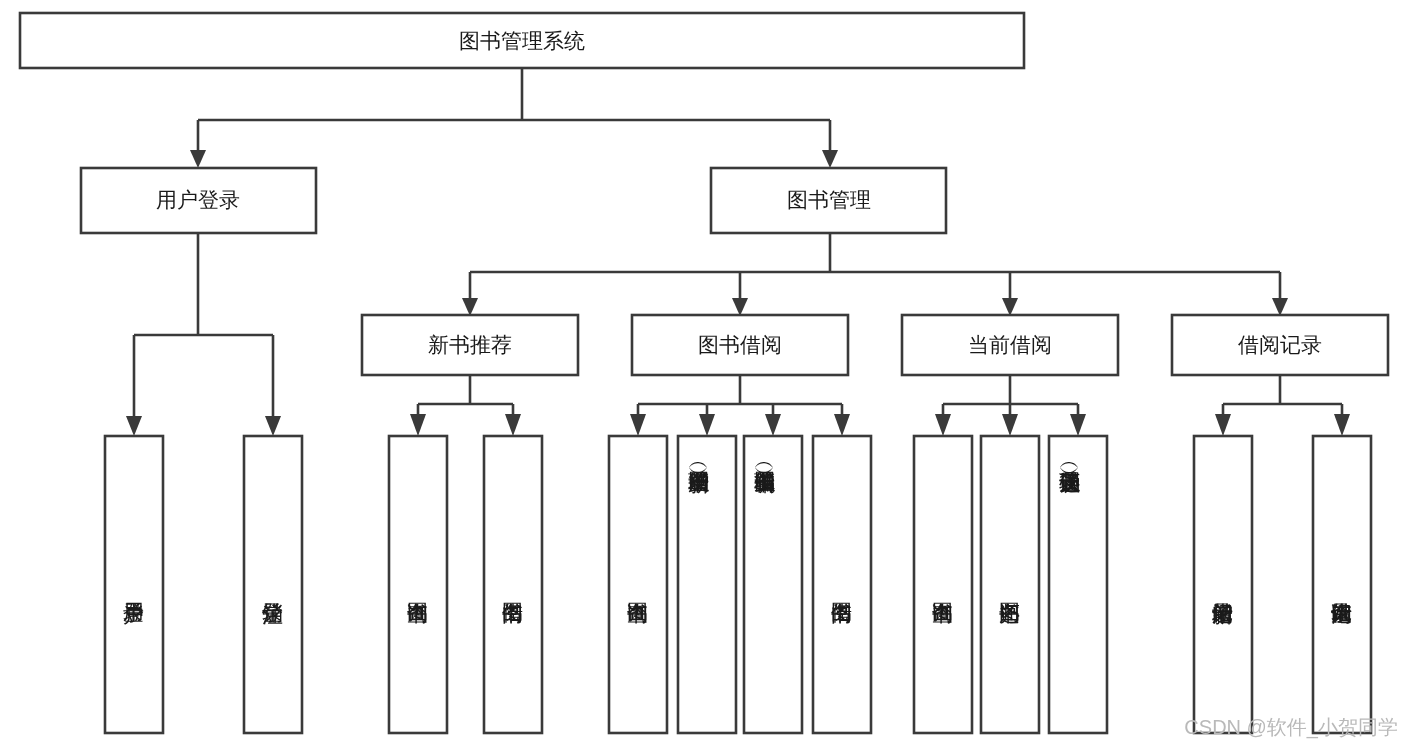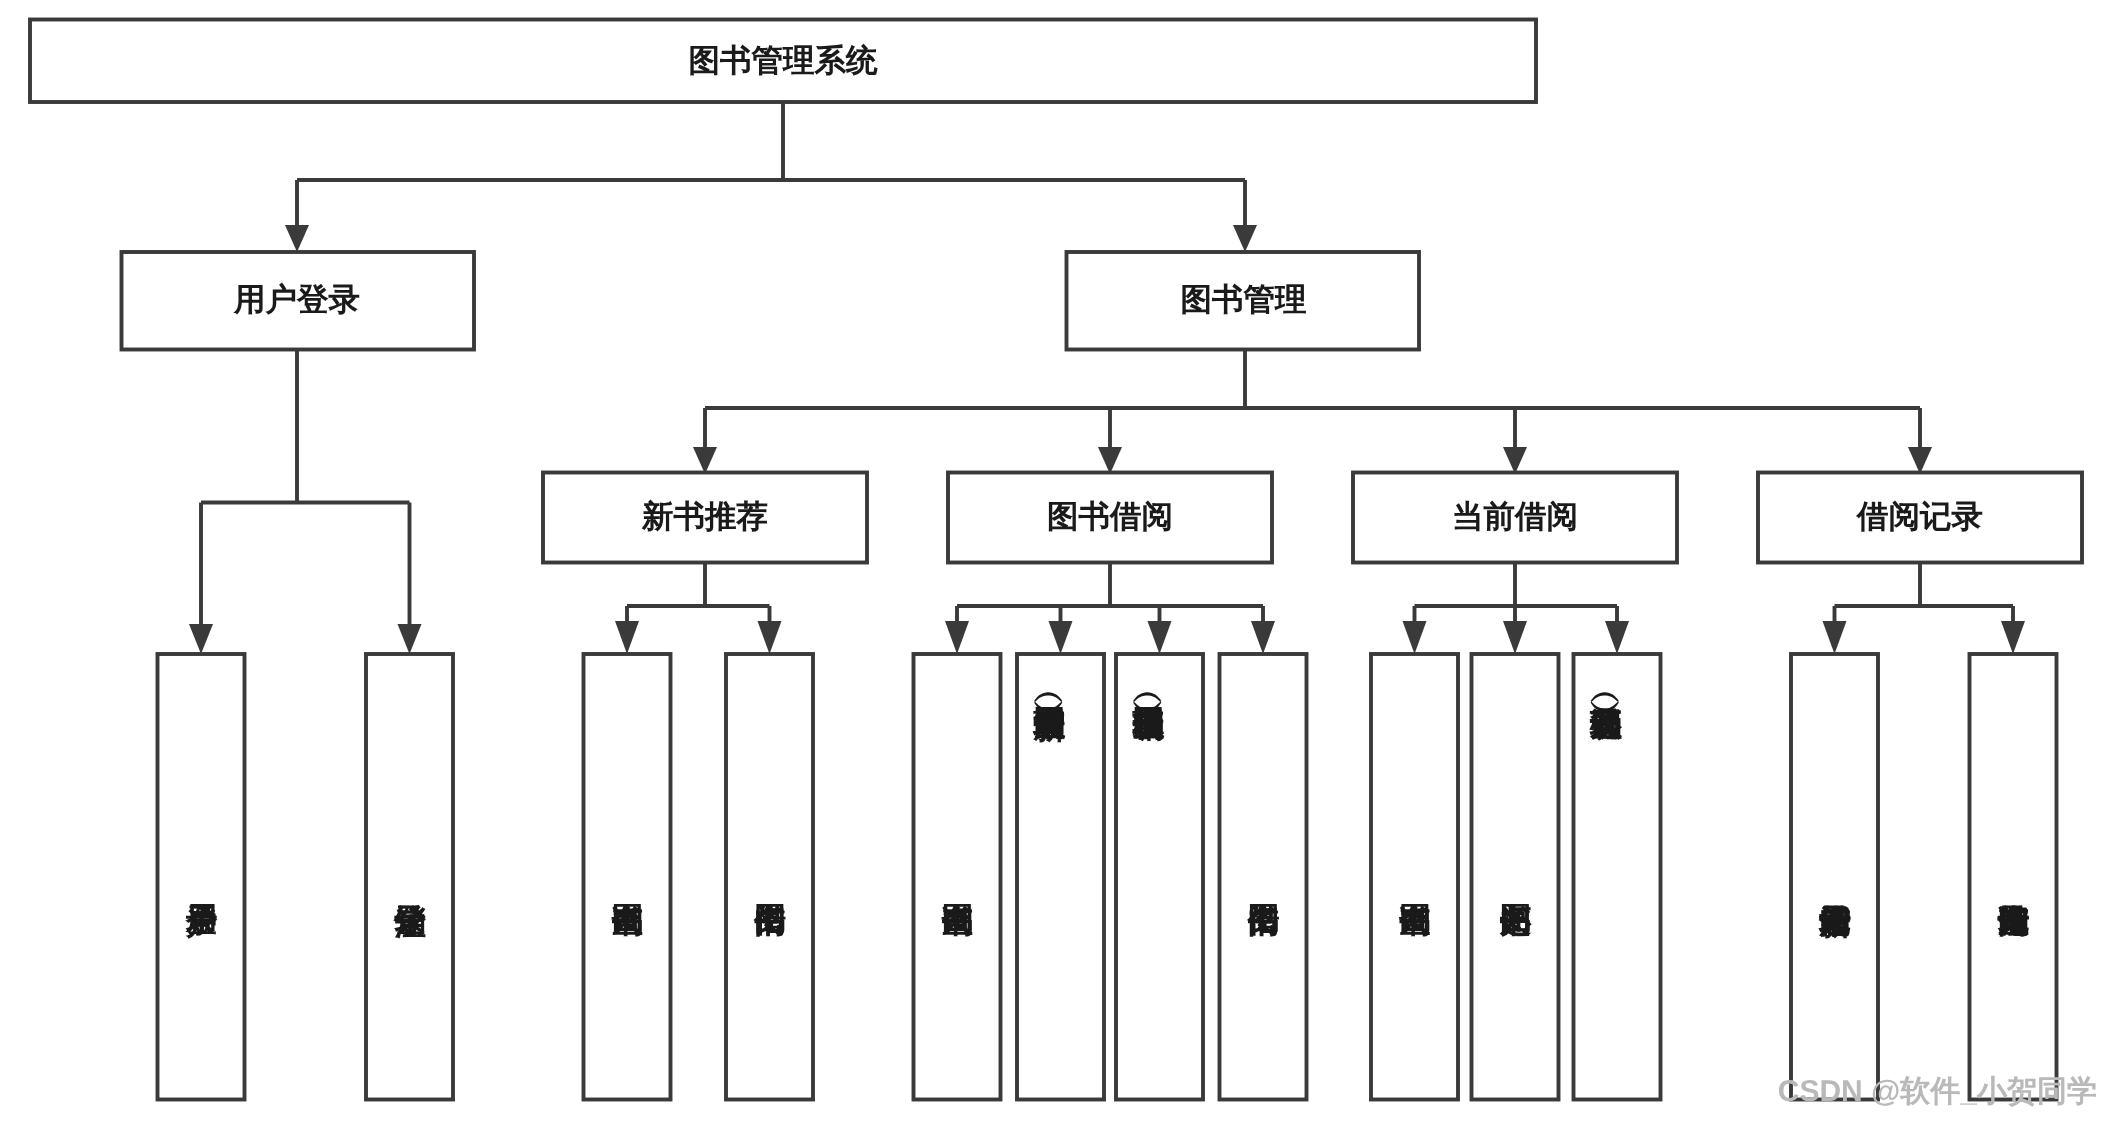--- a/index.html
+++ b/index.html
@@ -10,21 +10,20 @@
   body {
     width: 1405px;
     height: 747px;
     font-family: "Liberation Sans", "DejaVu Sans", sans-serif;
     overflow: hidden;
   }
   #diagram-root {
     position: relative;
     width: 1405px;
     height: 747px;
-    font-weight: bold;
   }
   svg.diagram-svg {
     position: absolute;
     top: 0;
     left: 0;
     width: 1405px;
     height: 747px;
   }
   .node-box {
     fill: #ffffff;

